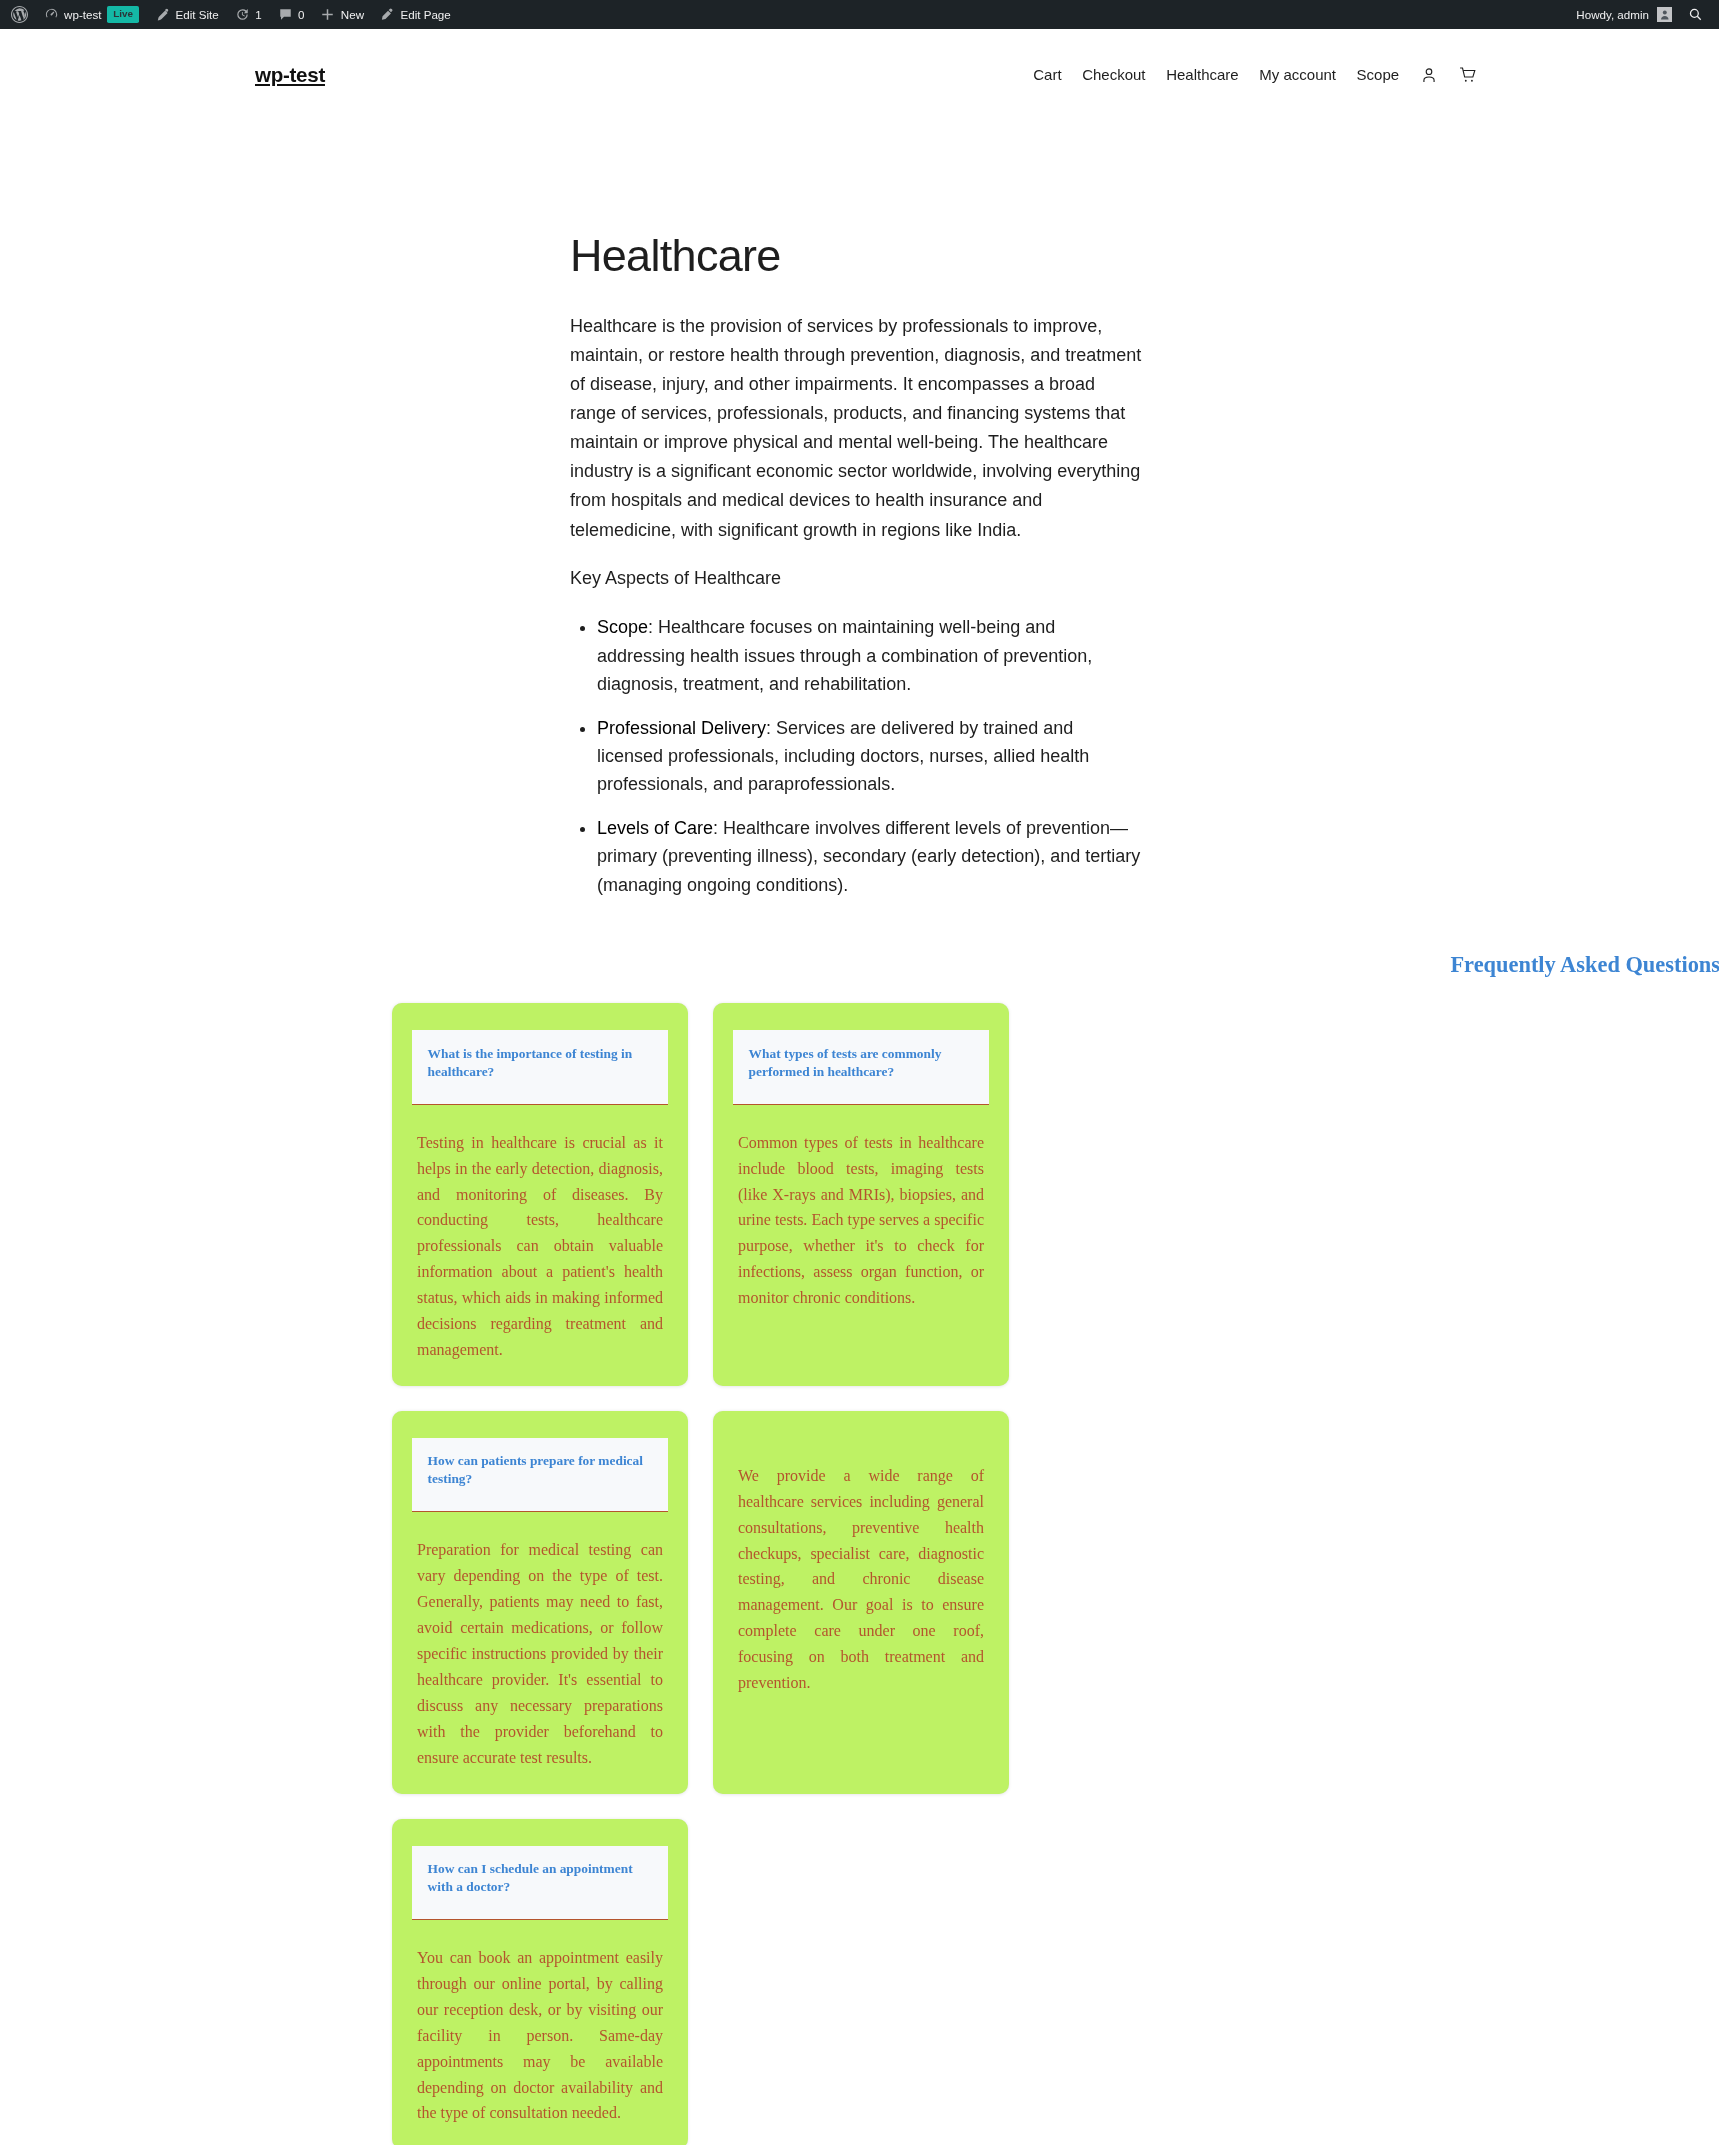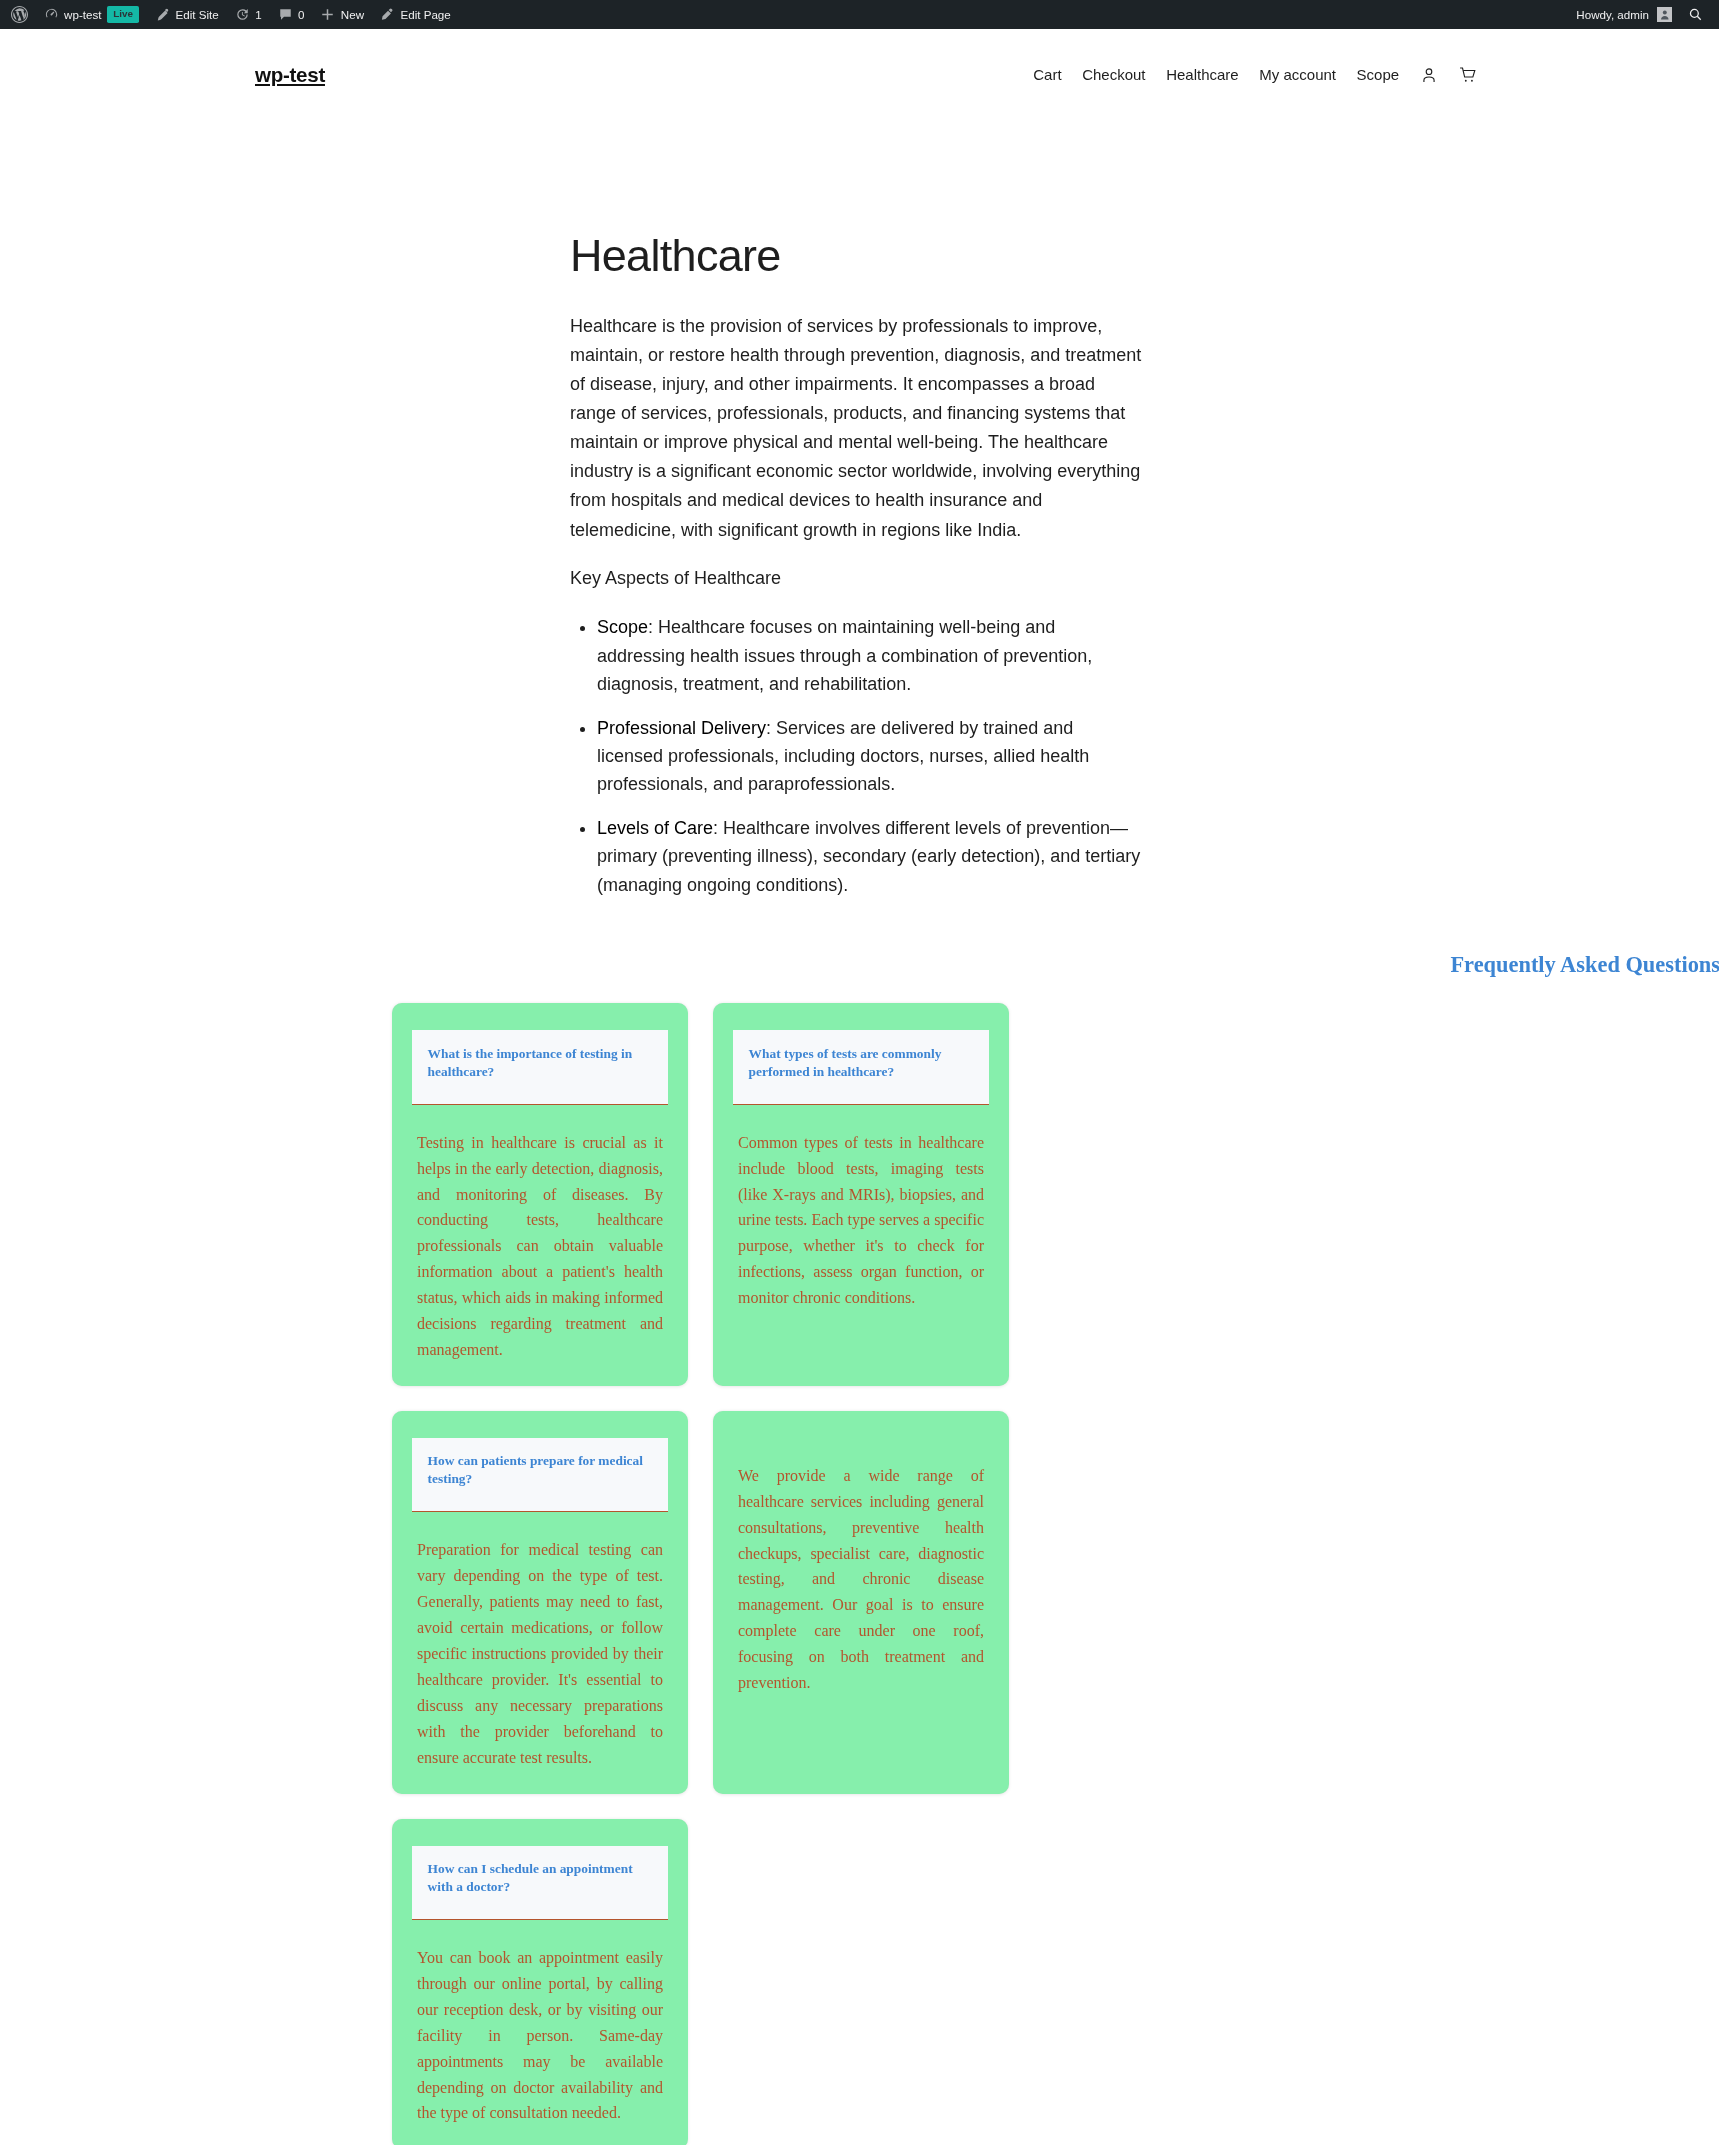--- a/index.html
+++ b/index.html
@@ -117,21 +117,21 @@
   }
   .faq-grid {
     width: 936px;
     margin: 0 auto;
     display: flex;
     flex-wrap: wrap;
     gap: 25px;
   }
   .faq-card {
     width: 296px;
-    background: #86efac;
+    background: #bef264;
     border-radius: 9.9px;
     box-shadow: 0 0.9px 3.6px rgba(0,0,0,0.09), 0 0 0.9px rgba(0,0,0,0.08);
     padding: 27px 25px 23px 25px;
     display: flex;
     flex-direction: column;
   }
   .faq-q-panel {
     background: #f7f9fb;
     border-bottom: 0.9px solid #b4552d;
     padding: 14.3px 16px 23px 16px;

